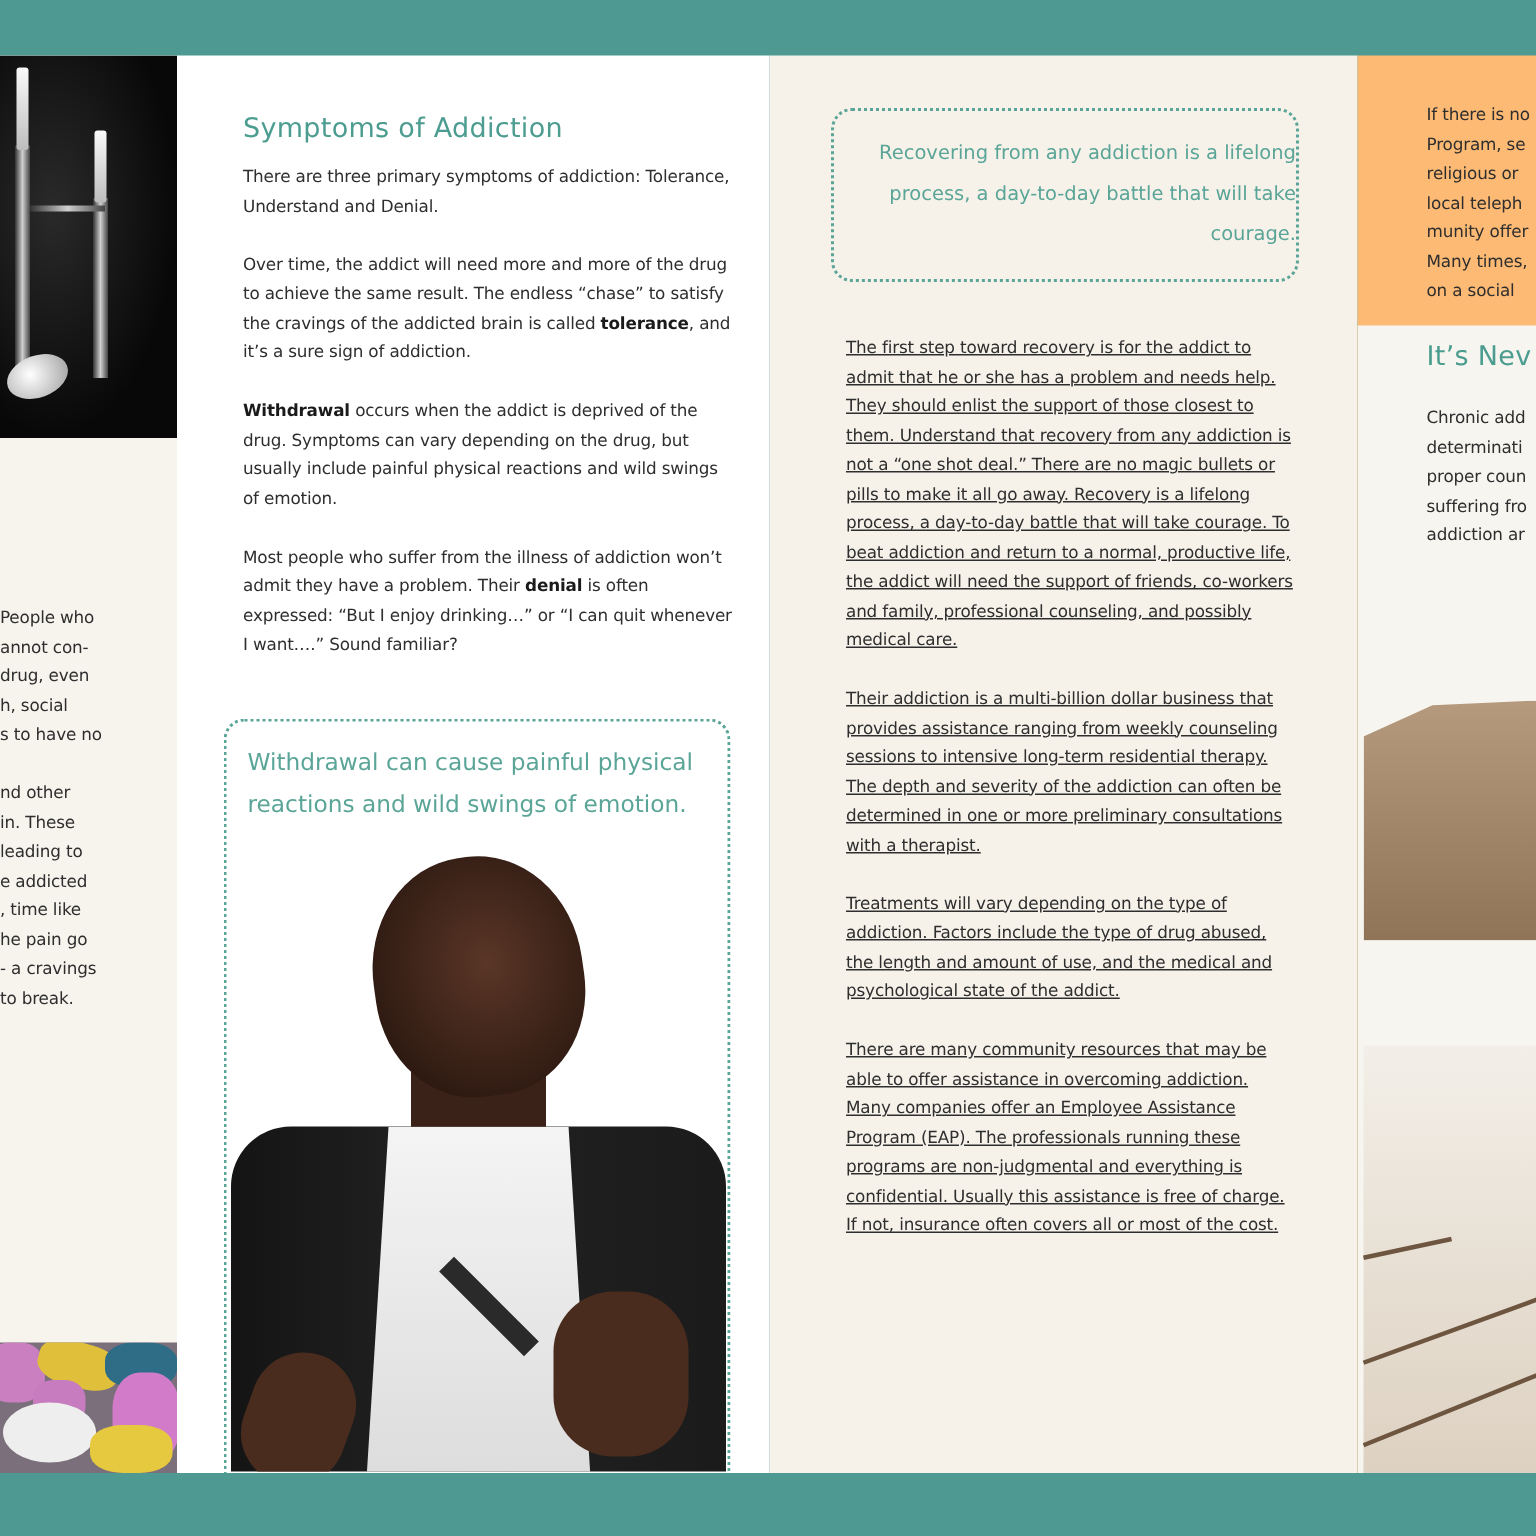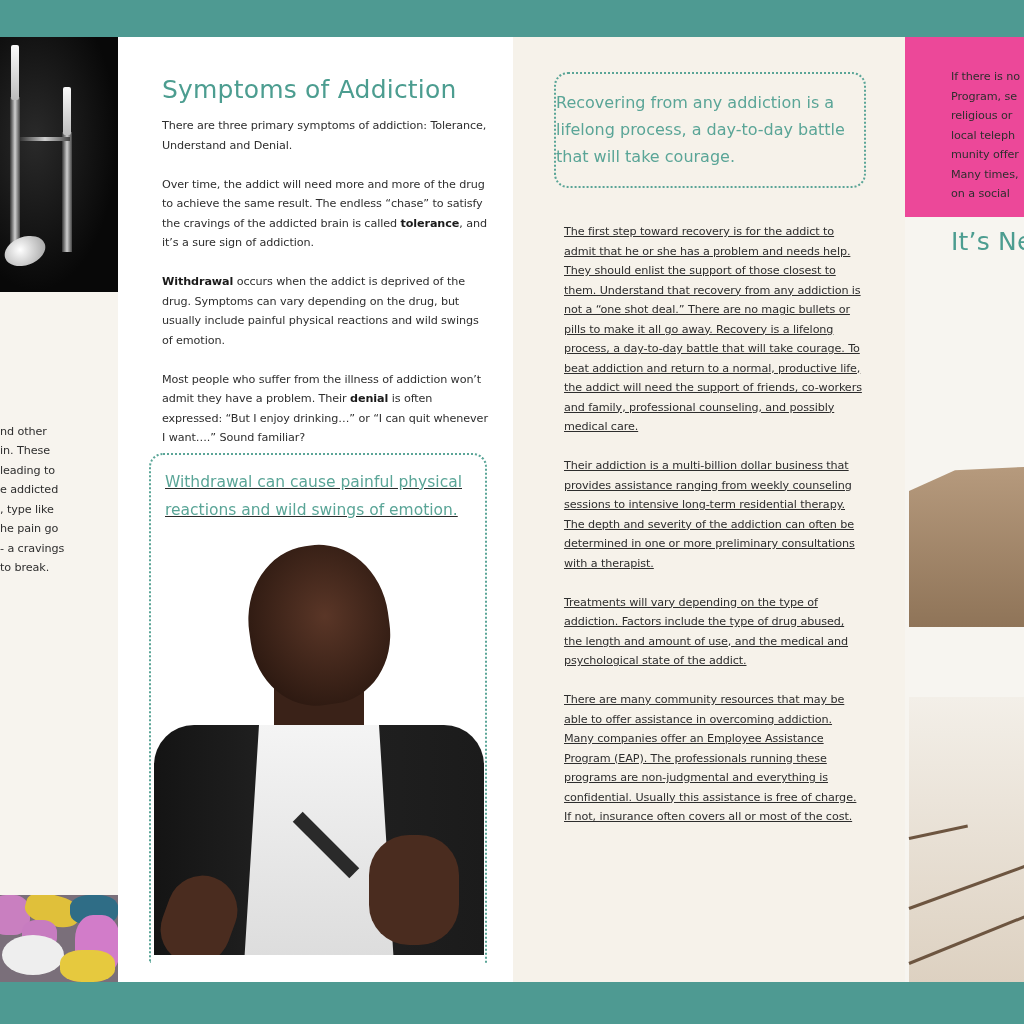--- a/index.html
+++ b/index.html
@@ -6,43 +6,43 @@
   html, body { width: 1024px; height: 1024px; overflow: hidden; background: #4e9a92; }
   body { position: relative; font-family: "DejaVu Sans", sans-serif; color: #2b2b2b; }
 
   .band-top { position: absolute; left: 0; top: 0; width: 1024px; height: 37px; background: #4e9a92; }
   .band-bottom { position: absolute; left: 0; top: 982px; width: 1024px; height: 42px; background: #4e9a92; }
 
   .panel { position: absolute; top: 37px; height: 945px; overflow: hidden; }
   .p-left { left: 0; width: 118px; background: #f7f4ee; }
   .p-mid { left: 118px; width: 395px; background: #ffffff; }
   .p-cream { left: 513px; width: 392px; background: #f6f2ea; }
-  .p-right { left: 905px; width: 119px; background: #ec4899; }
+  .p-right { left: 905px; width: 119px; background: #fdba74; }
 
   .body-text { font-size: 11.2px; line-height: 19.5px; color: #2e2e2e; letter-spacing: -0.1px; }
   .body-text b { font-weight: bold; color: #1a1a1a; }
-  .h { color: #4c9d90; font-weight: normal; font-size: 25px; letter-spacing: 0.2px; }
-  .quote { color: #5aa597; font-size: 16px; line-height: 27px; text-align: left; }
+  .h { color: #4c9d90; font-weight: normal; font-size: 18px; letter-spacing: 0.2px; }
+  .quote { color: #5aa597; font-size: 13px; line-height: 27px; text-align: right; }
 
   
   .candles { position: absolute; left: 0; top: 0; width: 118px; height: 255px; background: radial-gradient(ellipse at 30% 40%, #2a2a2a 0%, #080808 70%); }
   .candle { position: absolute; background: linear-gradient(#fafafa, #bdbdbd); border-radius: 2px; }
   .stick { position: absolute; background: linear-gradient(90deg, #333, #cfcfcf, #444); }
   .pillcap { position: absolute; left: 4px; top: 200px; width: 42px; height: 28px; border-radius: 50%; background: radial-gradient(circle at 40% 40%, #ffffff, #9a9a9a); transform: rotate(-20deg); }
   .left-text { position: absolute; left: 0; top: 365px; width: 118px; text-align: left; white-space: nowrap; }
   .left-text p { margin-bottom: 19.5px; }
   .pills { position: absolute; left: 0; top: 858px; width: 118px; height: 87px; background: #7a6f7a; overflow: hidden; }
   .pill { position: absolute; border-radius: 40%; }
 
   
   .mid-content { position: absolute; left: 44px; top: 38px; width: 330px; }
   .mid-content h2 { margin-bottom: 12px; }
   .mid-content p { margin-bottom: 19.5px; }
   .dotted-box { position: absolute; border: 2px dotted #5aa597; border-radius: 14px; }
-  .mid-box { left: 31px; top: 416px; width: 338px; height: 510px; border-bottom: none; border-bottom-left-radius: 0; border-bottom-right-radius: 0; text-decoration: underline; }
+  .mid-box { left: 31px; top: 442px; width: 338px; height: 510px; border-bottom: none; border-bottom-left-radius: 0; border-bottom-right-radius: 0; }
   .mid-box .quote { text-align: left; padding: 13px 0 0 14px; font-size: 15.5px; line-height: 28px; }
   .man { position: absolute; left: 3px; top: 80px; width: 330px; height: 420px; overflow: hidden; background: #fff; }
   .man .suit { position: absolute; left: 0; top: 190px; width: 330px; height: 240px; background: linear-gradient(90deg, #141414 0%, #222 40%, #1b1b1b 100%); border-radius: 40px 40px 0 0; }
   .man .shirt { position: absolute; left: 90px; top: 190px; width: 150px; height: 240px; background: linear-gradient(#f4f4f4, #dcdcdc); clip-path: polygon(10% 0, 90% 0, 100% 100%, 0 100%); }
   .man .neck { position: absolute; left: 120px; top: 120px; width: 90px; height: 100px; background: #3a2218; border-radius: 30px; }
   .man .head { position: absolute; left: 95px; top: 10px; width: 140px; height: 160px; background: radial-gradient(ellipse at 55% 45%, #5a3627, #2b1810 80%); border-radius: 48% 48% 45% 45%; transform: rotate(-8deg); }
   .man .tie { position: absolute; left: 165px; top: 270px; width: 14px; height: 80px; background: #2a2a2a; transform: rotate(-45deg); }
   .man .hand-l { position: absolute; left: 10px; top: 340px; width: 70px; height: 90px; background: #4a2c1f; border-radius: 35px; transform: rotate(20deg); }
   .man .hand-r { position: absolute; left: 215px; top: 300px; width: 90px; height: 110px; background: #4a2c1f; border-radius: 40px; }
 
@@ -70,26 +70,33 @@
 <div class="panel p-left">
   <div class="candles">
     <div class="stick" style="left:10px;top:60px;width:10px;height:160px;"></div>
     <div class="candle" style="left:11px;top:8px;width:8px;height:55px;"></div>
     <div class="stick" style="left:62px;top:95px;width:10px;height:120px;"></div>
     <div class="candle" style="left:63px;top:50px;width:8px;height:48px;"></div>
     <div class="stick" style="left:20px;top:100px;width:50px;height:4px;"></div>
     <div class="pillcap"></div>
   </div>
   <div class="left-text body-text">
+    <p>
+      <span>People who</span><br>
+      <span>annot con-</span><br>
+      <span>drug, even</span><br>
+      <span>h, social</span><br>
+      <span>s to have no</span>
+    </p>
     <p style="margin-top:19.5px;">
       <span>nd other</span><br>
       <span>in.  These</span><br>
       <span>leading to</span><br>
       <span>e addicted</span><br>
-      <span>, type like</span><br>
+      <span>, time like</span><br>
       <span>he pain go</span><br>
       <span>- a cravings</span><br>
       <span> to break.</span>
     </p>
   </div>
   <div class="pills">
     <div class="pill" style="left:-10px;top:0;width:40px;height:40px;background:#c97fc0;"></div>
     <div class="pill" style="left:25px;top:0;width:55px;height:30px;background:#e0c03a;transform:rotate(15deg);"></div>
     <div class="pill" style="left:70px;top:0;width:48px;height:30px;background:#2f6d86;"></div>
     <div class="pill" style="left:75px;top:20px;width:45px;height:60px;background:#d27cc9;"></div>
@@ -142,20 +149,27 @@
     <span>If there is no</span><br>
     <span>Program, se</span><br>
     <span>religious or</span><br>
     <span>local teleph</span><br>
     <span>munity offer</span><br>
     <span>Many times,</span><br>
     <span>on a social</span>
   </div>
   <div class="right-lower">
     <h2 class="h right-h">It’s Nev</h2>
+    <div class="right-text2 body-text">
+      <span>Chronic add</span><br>
+      <span>determinati</span><br>
+      <span>proper coun</span><br>
+      <span>suffering fro</span><br>
+      <span>addiction ar</span>
+    </div>
     <div class="hill"></div>
     <div class="dock">
       <div class="plank" style="top:140px;width:60px;transform:rotate(-12deg);"></div>
       <div class="plank" style="top:210px;width:130px;transform:rotate(-20deg);"></div>
       <div class="plank" style="top:265px;width:130px;transform:rotate(-22deg);"></div>
     </div>
   </div>
 </div>
 
 <div class="band-bottom"></div>

